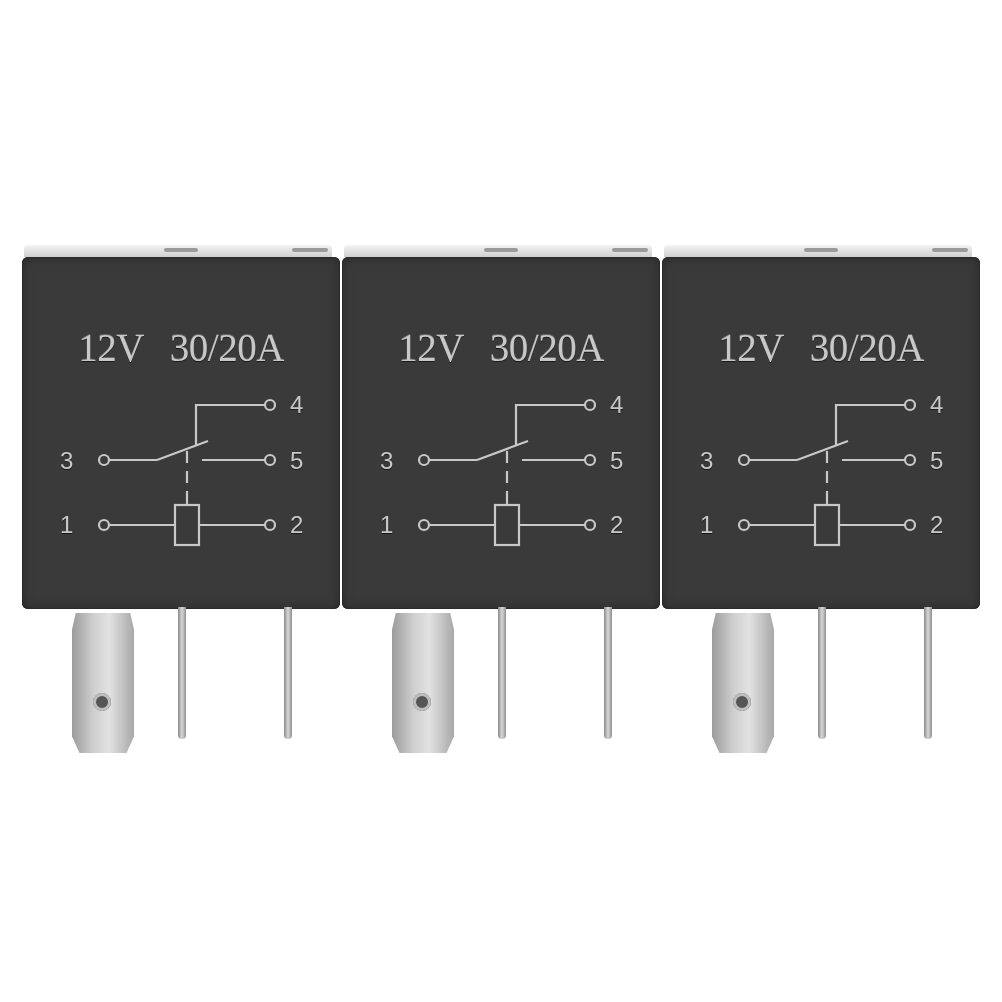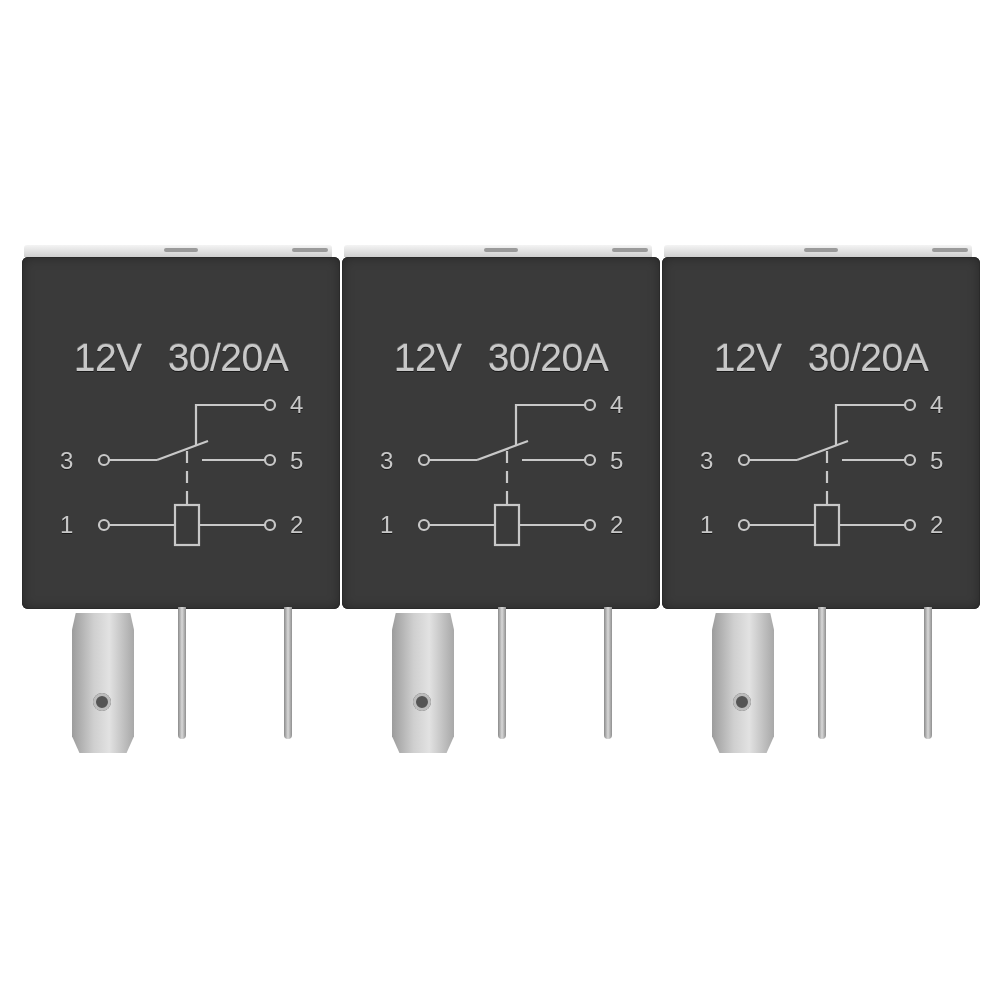--- a/index.html
+++ b/index.html
@@ -1,21 +1,21 @@
 <!DOCTYPE html>
 <html><head>
 <meta charset="utf-8">
 <style>
   html, body { margin:0; padding:0; }
   body { width:1002px; height:1002px; background:#ffffff; position:relative; overflow:hidden; font-family:"Liberation Sans", sans-serif; }
   .relay { position:absolute; top:245px; width:322px; height:520px; }
   .relay .top-edge { position:absolute; left:4px; top:0; width:308px; height:12px; background:linear-gradient(#f4f4f4,#cfcfcf); border-radius:3px 3px 0 0; }
   .relay .top-edge .slot { position:absolute; top:3px; height:4px; background:#9a9a9a; border-radius:2px; }
   .relay .body { position:absolute; left:2px; top:12px; width:318px; height:352px; background:#3a3a3a; border-radius:6px; box-shadow: inset 0 0 0 1px #2a2a2a, inset 0 0 12px rgba(0,0,0,.35); }
-  .relay .label { position:absolute; left:0; width:100%; top:79px; text-align:center; color:#c8c8c8; font-size:39px; letter-spacing:-0.5px; text-shadow:0 1px 0 #1a1a1a, 0 -1px 0 #6a6a6a; }
+  .relay .label { position:absolute; left:0; width:100%; top:68px; text-align:center; color:#c8c8c8; font-size:39px; letter-spacing:-0.5px; text-shadow:0 1px 0 #1a1a1a, 0 -1px 0 #6a6a6a;font-family:Liberation Serif, serif; }
   .relay .label span + span { margin-left:26px; }
   .relay svg.schem { position:absolute; left:0; top:0; }
   .pin-num { position:absolute; color:#c8c8c8; font-size:24px; text-shadow:0 1px 0 #1a1a1a; }
   .tab { position:absolute; top:368px; left:52px; width:62px; height:140px; background:linear-gradient(90deg,#9c9c9c,#cfcfcf 35%,#e2e2e2 60%,#a8a8a8); clip-path:polygon(6% 0,94% 0,100% 12%,100% 88%,88% 100%,12% 100%,0 88%,0 12%); }
   .tab .hole { position:absolute; left:21px; top:80px; width:18px; height:18px; border-radius:50%; background:#555; box-shadow:0 0 0 3px #bdbdbd inset; }
   .pin { position:absolute; top:362px; width:8px; height:132px; background:linear-gradient(90deg,#8a8a8a,#d8d8d8,#8f8f8f); border-radius:0 0 4px 4px; }
 </style>
 </head>
 <body>
 

